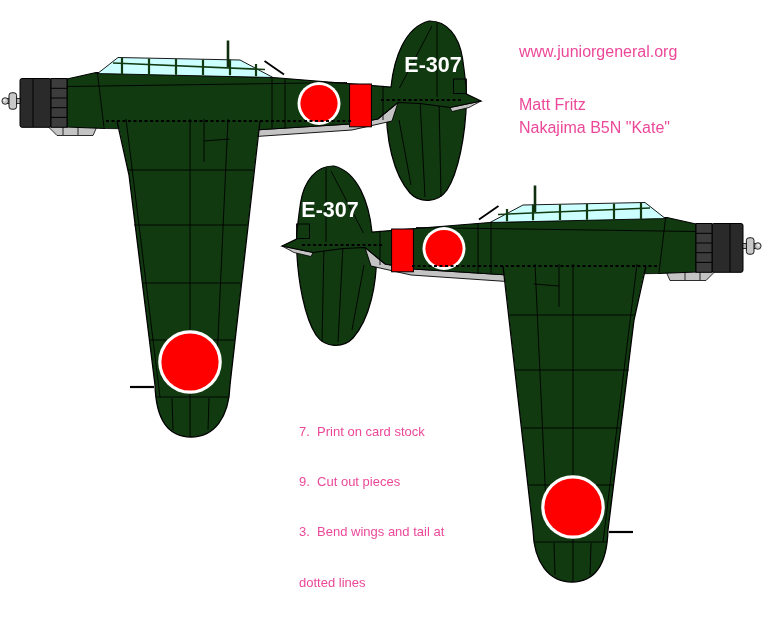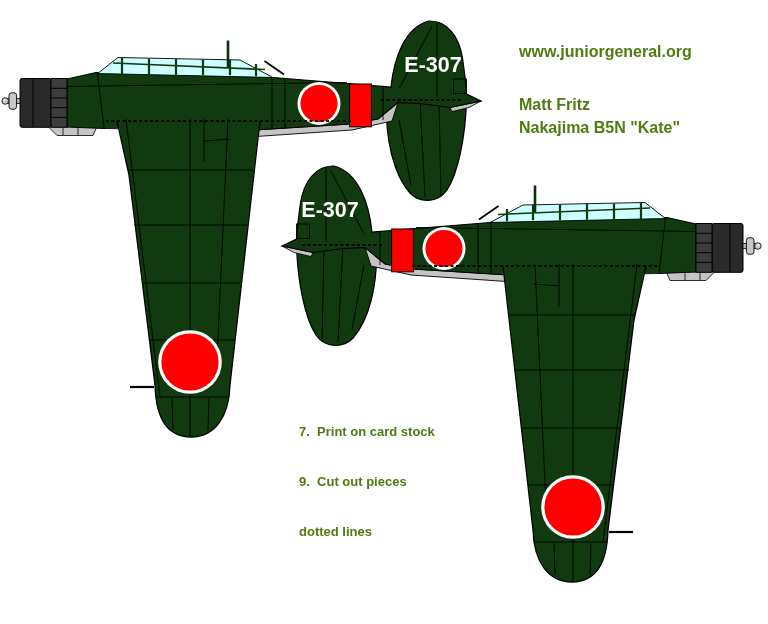--- a/index.html
+++ b/index.html
@@ -5,21 +5,21 @@
   html,body{margin:0;padding:0;}
   body{
     width:768px;height:624px;
     background:#ffffff;
     font-family:"Liberation Sans", sans-serif;
     position:relative;
     overflow:hidden;
   }
   .sheet{position:absolute;inset:0;}
   svg{position:absolute;left:0;top:0;}
-  .txt{position:absolute;color:#4d7c0f;font-weight:bold;white-space:pre-wrap;}
+  .txt{position:absolute;color:#ec4899;font-weight:normal;white-space:pre-wrap;}
   .header-block{left:519px;top:8px;font-size:16px;line-height:17.5px;}
   .subject-block{left:519px;top:84px;font-size:16px;line-height:17.5px;}
   .instructions-block{left:299px;top:390px;font-size:13px;line-height:16.8px;}
 </style>
 </head>
 <body>
 
 <div class="sheet">
 
   <svg width="768" height="624" viewBox="0 0 768 624">
@@ -132,17 +132,18 @@
     <div>Matt Fritz</div>
   </div>
 
   <div class="txt subject-block">
     <div>Nakajima B5N "Kate"</div>
   </div>
 
   <div class="txt instructions-block">
     <div>7.  Print on card stock</div>
     <div>9.  Cut out pieces</div>
+    <div>3.  Bend wings and tail at</div>
     <div>dotted lines</div>
     
   </div>
 
 </div>
 
 </body></html>

